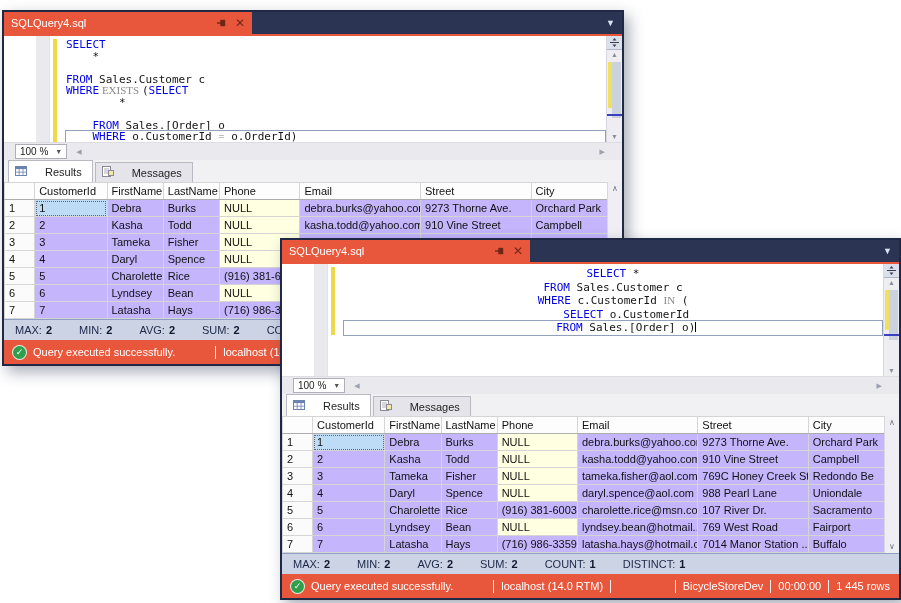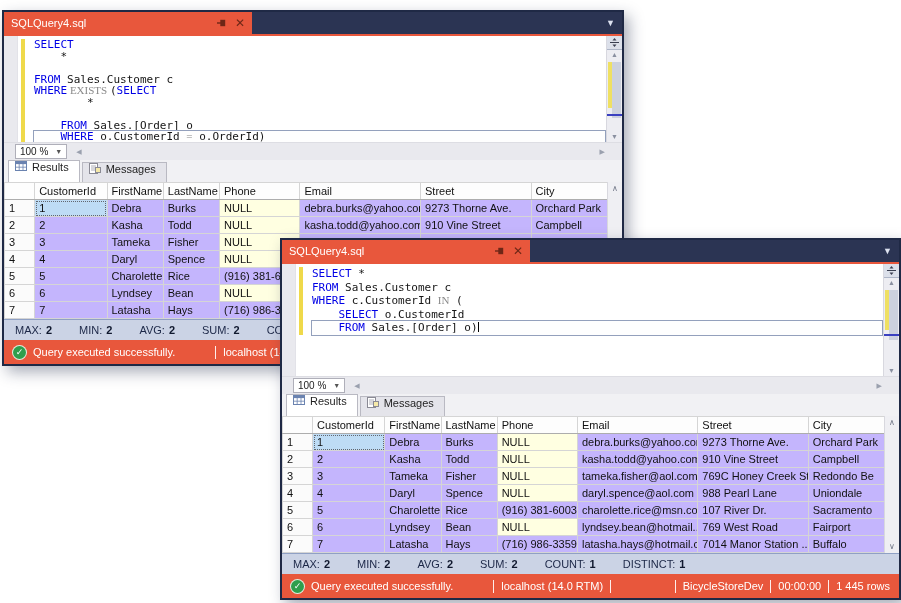--- a/index.html
+++ b/index.html
@@ -13,31 +13,31 @@
   .tabstrip{height:22px;background:#2B3453;display:flex;align-items:stretch;flex:none;}
   .doc-tab{width:234px;background:#E8573C;color:#FFF;display:flex;align-items:center;
     padding:0 7px;font-size:11px;gap:5px;}
   .tab-title{flex:1;white-space:nowrap;overflow:hidden;}
   .pin-icon{display:flex;align-items:center;}
   .close-icon{color:#6E2717;font-size:12px;font-weight:bold;line-height:1;margin-left:4px;}
   .tablist-arrow{margin-left:auto;align-self:center;margin-right:7px;color:#DDE2F0;font-size:9px;}
   .accent-line{height:2px;background:#E8573C;flex:none;}
 
   
-  .editor{position:relative;background:#FFF;overflow:hidden;flex:none;}
+  .editor{position:relative;background:#FFF;overflow:hidden;flex:none;margin-left:32px;}
   .win-back .editor{height:106px;}
   .win-front .editor{height:112px;}
   .gutter{position:absolute;left:0;top:0;bottom:0;width:13px;background:#E9E9EE;border-right:1px solid #E2E2E8;}
   .changebar{position:absolute;left:17px;width:4px;background:#EFD94A;top:3px;}
   .win-back .changebar{height:104px;}
   .win-front .changebar{height:68px;}
   .code{position:absolute;left:30px;top:3px;right:17px;white-space:pre;
     font-family:"DejaVu Sans Mono","Liberation Mono",monospace;font-size:11px;}
   .win-back .code .code-line{line-height:11.5px;height:11.5px;}
-  .win-front .code .code-line{line-height:13.5px;height:13.5px;}
+  .win-front .code .code-line{line-height:13.5px;height:13.5px;text-align:center;}
   .tok-k{color:#0000E6;}
   .tok-g{color:#8A8A8A;font-family:Liberation Serif, serif;}
   .tok-p{color:#141414;}
   .code-line.boxed{outline:1px solid #93A0BC;background:#FEFEFE;}
   .caret{display:inline-block;width:1px;height:10px;background:#000;vertical-align:-1px;}
 
   .vscroll{position:absolute;top:0;right:0;bottom:0;width:15px;background:#EDEDF2;border-left:1px solid #D8D8DF;}
   .split-handle{height:13px;background:#DCE0EA;border-bottom:1px solid #AEB6C8;
     display:flex;align-items:center;justify-content:center;}
   .vs-up{position:absolute;top:15px;left:0;right:0;text-align:center;font-size:7px;color:#8A90A0;}
@@ -52,21 +52,21 @@
   
   .zoombar{height:17px;background:#E9E9EE;border-top:1px solid #DDDDE3;display:flex;align-items:center;position:relative;flex:none;}
   .zoom-select{margin-left:11px;height:13px;background:#FFF;border:1px solid #AFAFB9;display:flex;
     align-items:center;font-size:10px;padding:0 4px;gap:7px;color:#222;}
   .zoom-dd{font-size:7px;color:#555;}
   .hs-left{font-size:7px;color:#9AA0AE;margin-left:9px;}
   .hs-right{position:absolute;right:17px;font-size:7px;color:#9AA0AE;}
 
   
   .results-tabs{height:22px;background:#F1F1F4;display:flex;align-items:flex-end;padding-left:4px;gap:2px;flex:none;}
-  .rtab{height:19px;display:flex;align-items:flex-start;gap:5px;padding:0 10px 0 6px;font-size:11px;
+  .rtab{height:19px;display:flex;align-items:center;gap:18px;padding:0 10px 0 6px;font-size:11px;
     background:#E4E4EA;border:1px solid #B9B9C2;border-bottom:none;color:#1E1E1E;}
   .rtab.active{background:#FFF;height:21px;}
 
   
   .gridwrap{position:relative;background:#c4b5fd;height:137px;flex:none;overflow:hidden;}
   table.grid{border-collapse:collapse;table-layout:fixed;width:calc(100% - 14px);font-size:11px;}
   table.grid th,table.grid td{border:1px solid #D5D5D5;height:16px;padding:0 4px;overflow:hidden;
     white-space:nowrap;font-weight:400;text-align:left;color:#111;}
   table.grid thead th{border-bottom:1px solid #ADADAD;background:#FDFDFD;height:16px;}
   td.rownum{background:#FBFBFB;}

